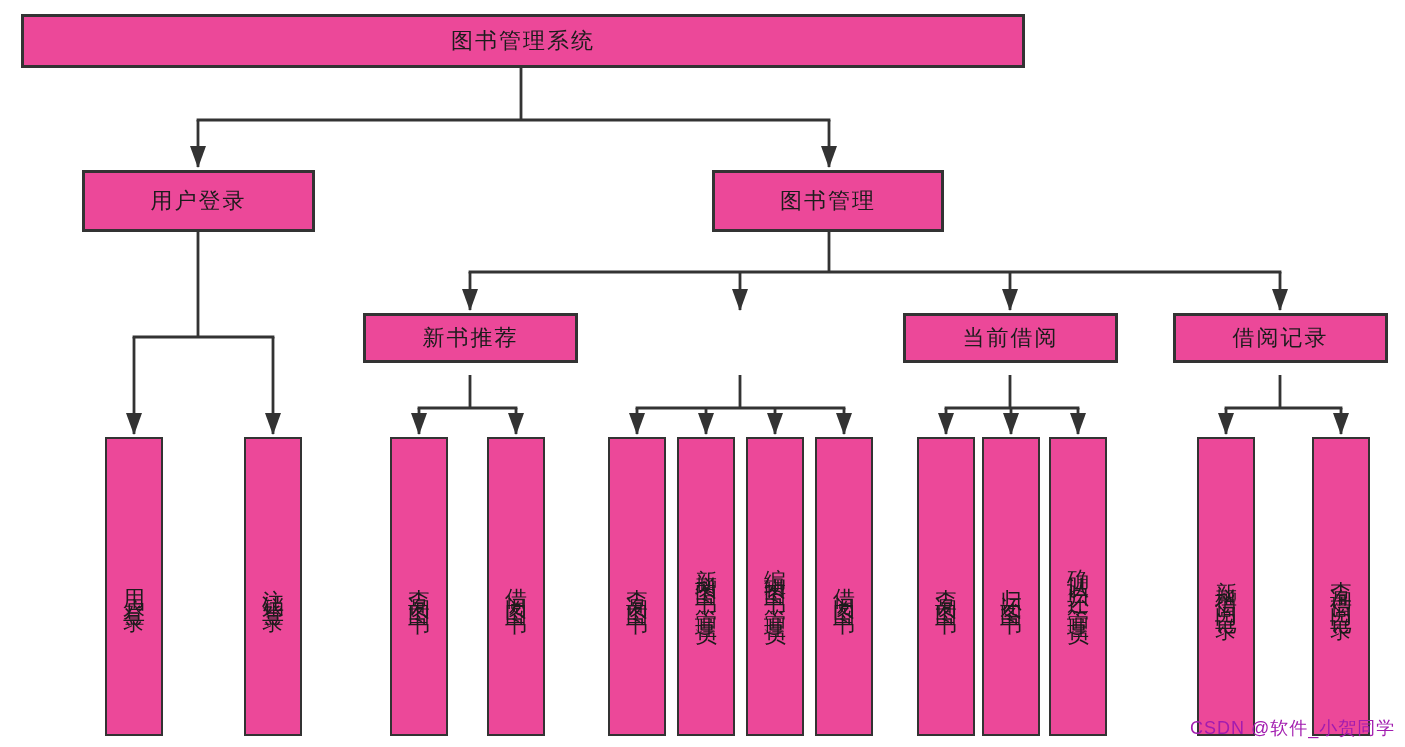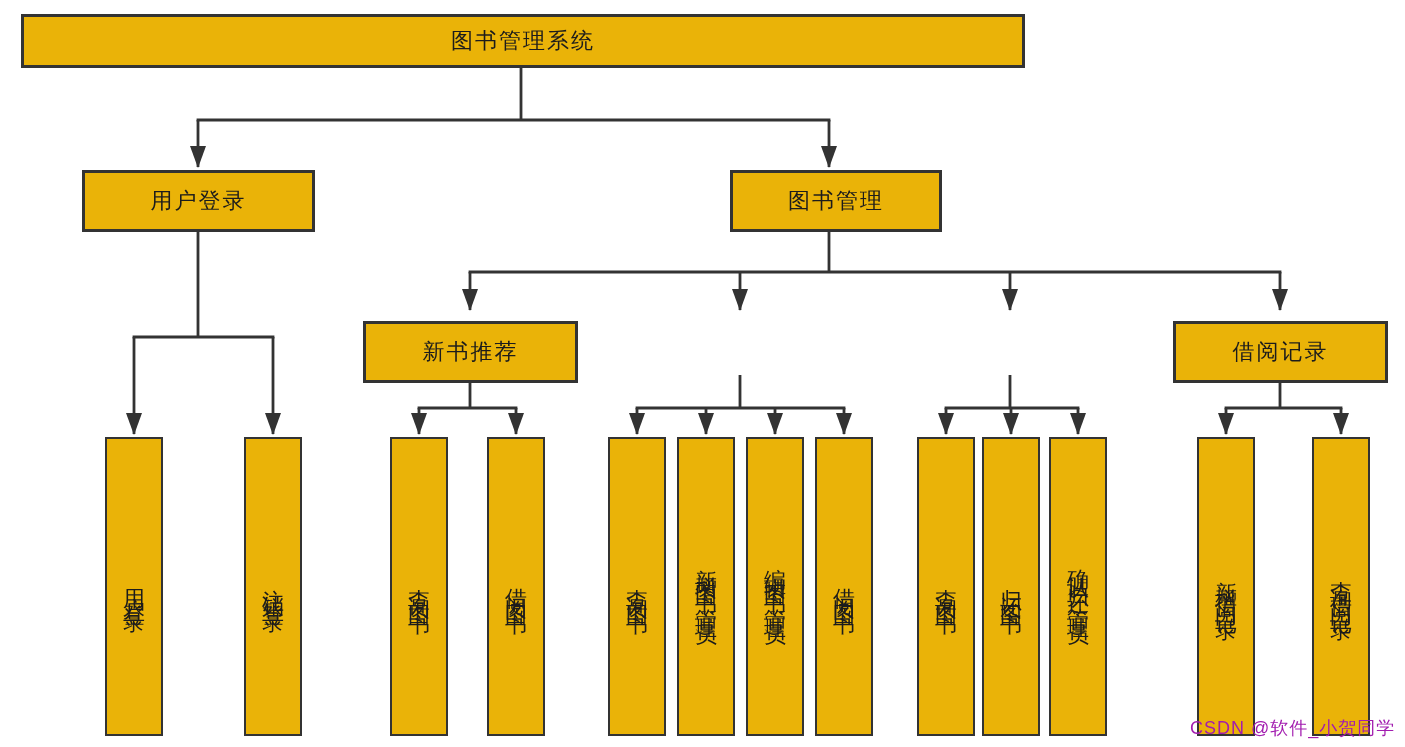--- a/index.html
+++ b/index.html
@@ -20,38 +20,38 @@
   }
   .ln {
     stroke: #333333;
     stroke-width: 2.8;
     fill: none;
   }
 
   .box {
     position: absolute;
     box-sizing: border-box;
-    background: #eab308;
+    background: #ec4899;
     border: 3px solid #333333;
     color: #1c1c1c;
     display: flex;
     align-items: center;
     justify-content: center;
     font-size: 22px;
     letter-spacing: 2px;
     white-space: nowrap;
   }
 
   .root-box {
     left: 21px; top: 14px;
     width: 1004px; height: 54px;
   }
 
   .l2-box { top: 170px; height: 62px; }
-  .l3-box { top: 313px; width: 215px; height: 62px; margin-top: 8px; }
+  .l3-box { top: 313px; width: 215px; height: 50px; }
 
   .leaf {
     top: 437px;
     width: 58px; height: 299px;
     border-width: 2.5px;
     writing-mode: vertical-rl;
     text-orientation: mixed;
     letter-spacing: 8px;
     font-size: 22px;
   }
@@ -110,23 +110,24 @@
     <line class="ln" marker-end="url(#arrow)" x1="946" y1="408" x2="946" y2="434"></line>
     <line class="ln" marker-end="url(#arrow)" x1="1011" y1="408" x2="1011" y2="434"></line>
     <line class="ln" marker-end="url(#arrow)" x1="1078" y1="408" x2="1078" y2="434"></line>
     <line class="ln" marker-end="url(#arrow)" x1="1226" y1="408" x2="1226" y2="434"></line>
     <line class="ln" marker-end="url(#arrow)" x1="1341" y1="408" x2="1341" y2="434"></line>
   </svg>
 
   <div class="box root-box">图书管理系统</div>
 
   <div class="box l2-box" style="left:82px; width:233px;">用户登录</div>
-  <div class="box l2-box" style="left:712px; width:212px;margin-left:18px;">图书管理</div>
+  <div class="box l2-box" style="left:712px; width:232px;">图书管理</div>
 
   <div class="box l3-box" style="left:363px;">新书推荐</div>
+  <div class="box l3-box" style="left:903px;">当前借阅</div>
   <div class="box l3-box" style="left:1173px;">借阅记录</div>
 
   <div class="box leaf" style="left:105px;">用户登录</div>
   <div class="box leaf" style="left:244px;">注销登录</div>
 
   <div class="box leaf" style="left:390px;">查询图书</div>
   <div class="box leaf" style="left:487px;">借阅图书</div>
 
   <div class="box leaf" style="left:608px;">查询图书</div>
   <div class="box leaf" style="left:677px;">新增图书（管理员）</div>

